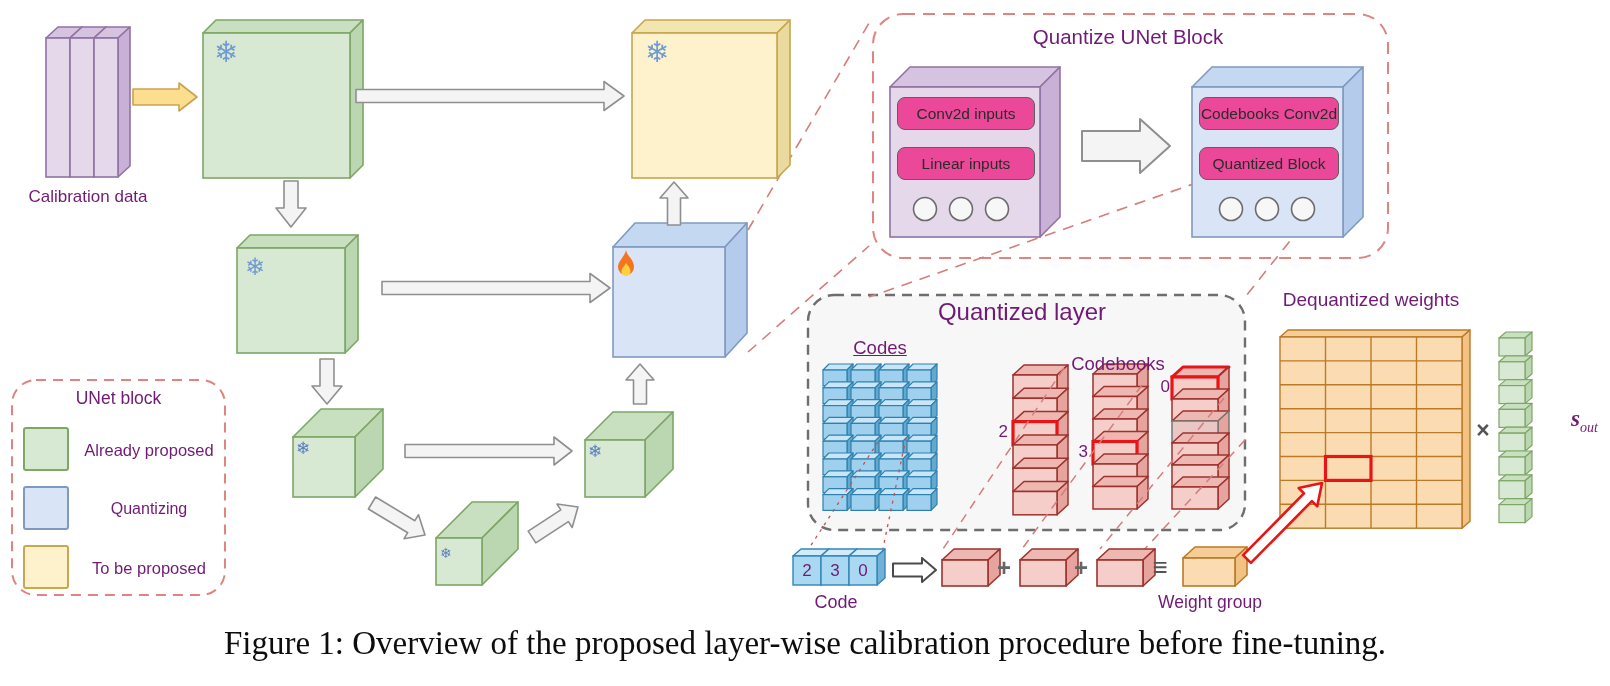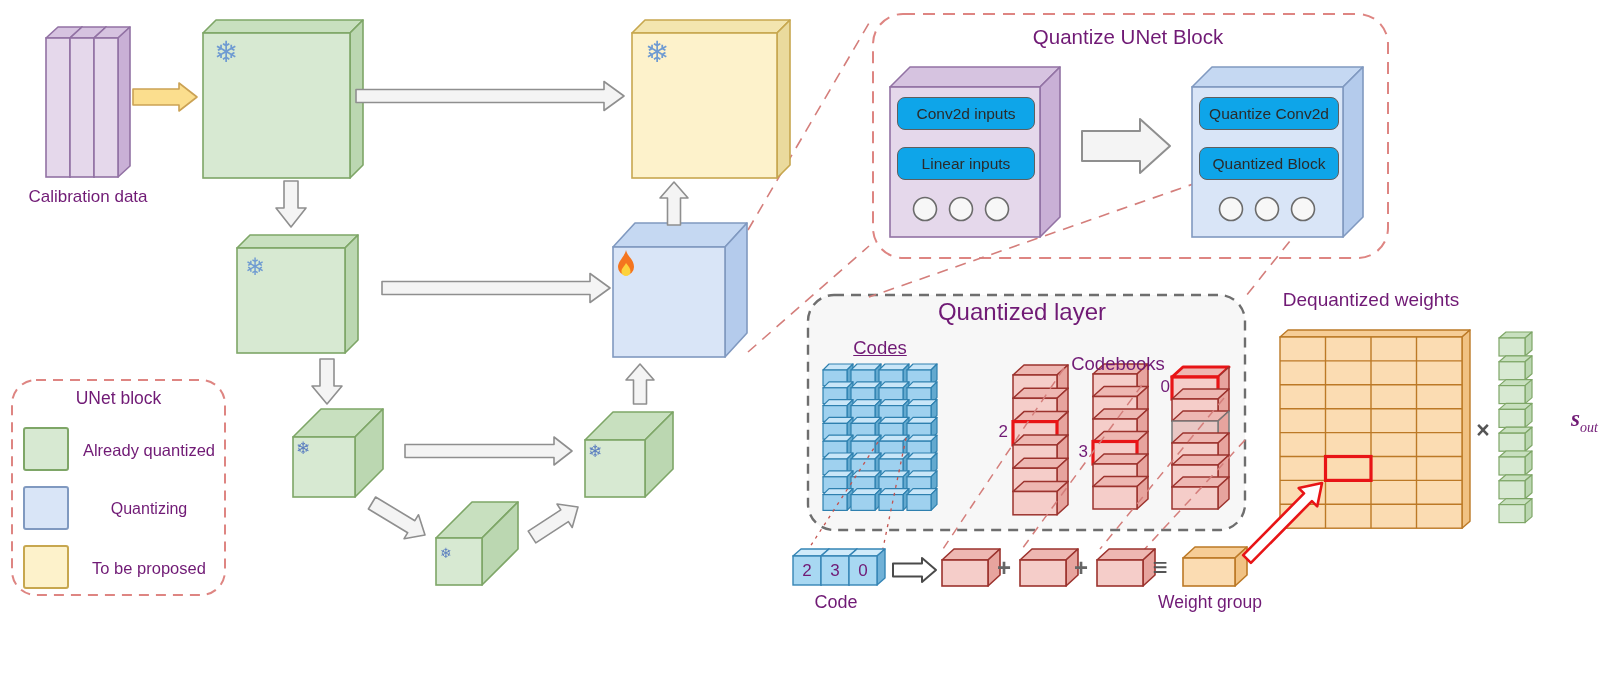--- a/index.html
+++ b/index.html
@@ -1,21 +1,21 @@
 <!DOCTYPE html>
 <html><head>
 <meta charset="utf-8">
 <style>
   html,body{margin:0;padding:0;background:#fff;}
   #stage{position:relative;width:1610px;height:686px;background:#ffffff;overflow:hidden;
          font-family:"Liberation Sans",sans-serif;}
   #scene{position:absolute;left:0;top:0;}
   .lbl{position:absolute;color:#701a75;text-align:center;white-space:nowrap;
        font-family:"Liberation Sans",sans-serif;}
-  .mbox{position:absolute;height:31px;line-height:31px;background:#0ea5e9;
+  .mbox{position:absolute;height:31px;line-height:31px;background:#ec4899;
         border:1.5px solid #5F5F5F;border-radius:8px;font-size:15.5px;text-align:center;
         color:#2b2b2b;}
   .sf{position:absolute;color:#6F9BD2;line-height:1;}
   .caption{position:absolute;left:0;width:1610px;text-align:center;
            font-family:"Liberation Serif",serif;color:#0d0d0d;}
 </style>
 </head>
 <body>
 <div id="stage">
 
@@ -384,28 +384,28 @@
         <rect x="1183" y="558" width="52" height="28" fill="#FBDCB2" stroke="#BC7926" stroke-width="1.6"></rect>
       </g>
       <g>
         <polygon points="1250.9,562.9 1311.9,501.1 1317.2,506.4 1322.0,483.0 1298.7,488.1 1304.0,493.4 1243.1,555.1" fill="#FFFFFF" stroke="#E81416" stroke-width="2.6" stroke-linejoin="round"></polygon>
       </g>
     </svg>
 
 <div class="lbl" style="left:8px;top:187px;width:160px;font-size:17px;">Calibration data</div>
 
 <div class="lbl" style="left:40px;top:388px;width:157px;font-size:17.5px;">UNet block</div>
-<div class="lbl" style="left:74px;top:441px;width:150px;font-size:16.5px;">Already quantized</div>
+<div class="lbl" style="left:74px;top:441px;width:150px;font-size:16.5px;">Already proposed</div>
 <div class="lbl" style="left:74px;top:500px;width:150px;font-size:16px;">Quantizing</div>
 <div class="lbl" style="left:74px;top:559px;width:150px;font-size:16.5px;">To be proposed</div>
 
 <div class="lbl" style="left:953px;top:25px;width:350px;font-size:20.5px;">Quantize UNet Block</div>
 <div class="mbox" style="left:897px;top:97px;width:136px;">Conv2d inputs</div>
 <div class="mbox" style="left:897px;top:147px;width:136px;">Linear inputs</div>
-<div class="mbox" style="left:1199px;top:97px;width:138px;">Quantize Conv2d</div>
+<div class="mbox" style="left:1199px;top:97px;width:138px;">Codebooks Conv2d</div>
 <div class="mbox" style="left:1199px;top:147px;width:138px;">Quantized Block</div>
 
 <div class="lbl" style="left:922px;top:298px;width:200px;font-size:24px;">Quantized layer</div>
 <div class="lbl" style="left:830px;top:337px;width:100px;font-size:18.5px;text-decoration:underline;">Codes</div>
 <div class="lbl" style="left:1053px;top:337px;width:130px;font-size:18.5px;margin-top:16px;">Codebooks</div>
 <div class="lbl" style="left:978px;top:422px;width:30px;font-size:17px;text-align:right;">2</div>
 <div class="lbl" style="left:1058px;top:442px;width:30px;font-size:17px;text-align:right;">3</div>
 <div class="lbl" style="left:1140px;top:377px;width:30px;font-size:17px;text-align:right;">0</div>
 
 <div class="lbl" style="left:1271px;top:289px;width:200px;font-size:19px;">Dequantized weights</div>
@@ -427,14 +427,15 @@
 <div class="sf" style="left:645px;top:38px;font-size:29px;">❄</div>
 <div class="sf" style="left:245px;top:255px;font-size:24px;">❄</div>
 <div class="sf" style="left:296px;top:440px;font-size:17px;color:#5C7FC0;">❄</div>
 <div class="sf" style="left:588px;top:443px;font-size:17px;color:#5C7FC0;">❄</div>
 <div class="sf" style="left:440px;top:546px;font-size:14px;color:#5C7FC0;">❄</div>
 <svg width="24" height="28" viewBox="0 0 24 28" style="position:absolute;left:614px;top:250px;">
   <path d="M12 0 C13.5 7 20 9 20 17 A8 8 0 0 1 4 17 C4 11 10.5 7 12 0 Z" fill="#F4751F"></path>
   <path d="M12 13 C14.5 16.5 16.5 18 16.5 21.5 A4.5 4.5 0 0 1 7.5 21.5 C7.5 18 10.5 16.5 12 13 Z" fill="#FDD23C"></path>
 </svg>
 
+<div class="caption" style="top:625px;font-size:33px;">Figure 1: Overview of the proposed layer-wise calibration procedure before fine-tuning.</div>
 
 </div>
 
 </body></html>

